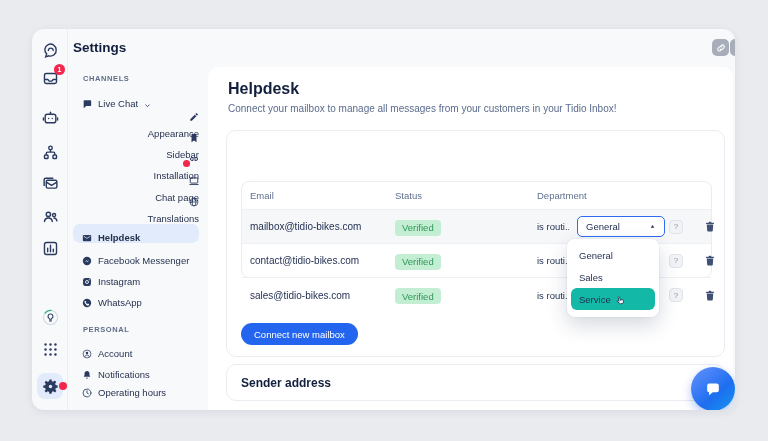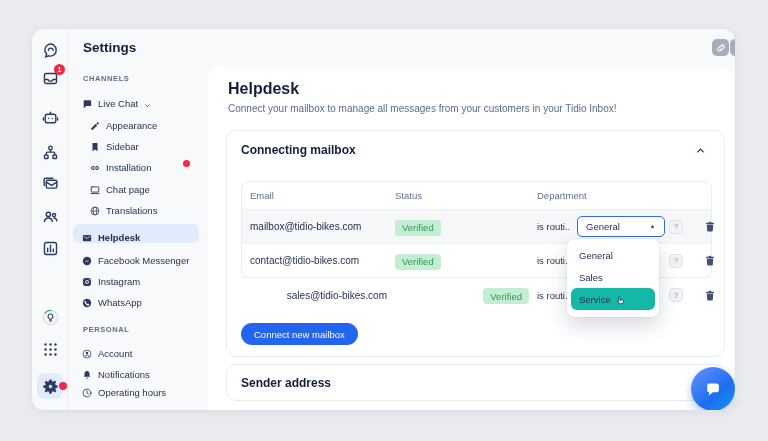--- a/index.html
+++ b/index.html
@@ -24,27 +24,27 @@
     display:flex; align-items:center; justify-content:center;
   }
   .settings-active {
     position:absolute; left:5px; top:344px; width:26px; height:26px;
     background:#e2ebfc; border-radius:8px; display:flex; align-items:center; justify-content:center;
   }
   .settings-active svg { width:17px; height:17px; }
   .red-dot { position:absolute; width:8px; height:8px; border-radius:50%; background:#f3264b; }
   
   .sidebar { position:absolute; left:37px; top:0; width:136px; height:100%; }
-  .sb-title { position:absolute; left:14px; top:11px; font-size:13.5px; font-weight:bold; color:#121f3e; }
+  .sb-title { position:absolute; left:4px; top:11px; font-size:13.5px; font-weight:bold; color:#121f3e; }
   .sb-section { position:absolute; left:14px; font-size:7.5px; font-weight:bold; letter-spacing:.6px; color:#5f6e88; }
   .nav-item {
     position:absolute; left:4px; width:126px; height:19px; border-radius:7px;
     display:flex; align-items:flex-end; gap:6px; padding-left:9px; cursor:pointer;
   }
-  .nav-item.sub { padding-left:17px; }
+  .nav-item.sub { padding-left:17px;flex-direction:column; }
   .nav-item.selected { background:#e2ebfc; }
   .nico { width:10px; height:10px; flex:none; }
   .nlabel { font-size:9.5px; color:#25324f; white-space:nowrap; }
   .chev { width:7px; height:7px; }
   .nav-item .item-dot { right:9px; top:6px; width:7px; height:7px; }
   
   .main-card {
     position:absolute; left:176px; top:38px; width:525px; height:343px;
     background:#fff; border-radius:10px 10px 0 0;
   }
@@ -60,21 +60,21 @@
   .panel-head { height:38px; display:flex; align-items:center; justify-content:space-between; padding-right:18px; }
   .chev-up { width:11px; height:11px; cursor:pointer; }
   
   .table {
     position:absolute; left:14px; top:50px; width:471px; height:97px;
     border:1px solid #e9ecf1; border-radius:8px; overflow:visible;
   }
   .t-head { display:grid; grid-template-columns:145px 142px 1fr; height:28px; align-items:center; border-bottom:1px solid #eef0f4; }
   .t-head span { font-size:9.5px; color:#5f7090; padding-left:8px; }
   .t-row { display:grid; grid-template-columns:145px 142px 1fr; height:34px; align-items:center; border-bottom:1px solid #eef0f4; }
-  .t-row:last-child { border-bottom:none;text-align:right; }
+  .t-row:last-child { border-bottom:none; }
   .t-row.hover { background:#f6f7f9; }
   .t-row:first-of-type { border-radius:0; }
   .email { font-size:10px; color:#1e2c4f; padding-left:8px; white-space:nowrap; }
   .verified {
     display:inline-block; margin-left:8px; background:#c4eed3; color:#2e9857;
     font-size:9.5px; padding:2.5px 7px; border-radius:4px; width:fit-content;
   }
   .dep-cell { display:flex; align-items:center; padding-left:8px; gap:0; }
   .routing { font-size:9.5px; color:#1e2c4f; white-space:nowrap; width:32px; overflow:hidden; }
   .select {
@@ -317,26 +317,20 @@
         <path d="M10 14.5a4 4 0 005.7 0l3-3a4 4 0 10-5.7-5.7l-1.2 1.2M14 9.5a4 4 0 00-5.7 0l-3 3a4 4 0 105.7 5.7l1.2-1.2"></path>
       </svg>
   </div>
   <div class="top-btn" style="left:698px"></div>
 
   <div class="main-card">
     <div class="page-title">Helpdesk</div>
     <div class="page-sub">Connect your mailbox to manage all messages from your customers in your Tidio Inbox!</div>
 
     <div class="panel panel-cm">
-      <div class="panel-head">
-        <span class="panel-title">Connecting mailbox</span>
-        <svg class="chev-up" viewBox="0 0 24 24" fill="none" stroke="#2b3b60" stroke-width="3" stroke-linecap="round">
-            <path d="M6 15l6-6 6 6"></path>
-          </svg>
-      </div>
 
       <div class="table">
         <div class="t-head">
           <span>Email</span>
           <span>Status</span>
           <span>Department</span>
         </div>
 
         <div class="t-row hover">
           <span class="email">mailbox@tidio-bikes.com</span>

